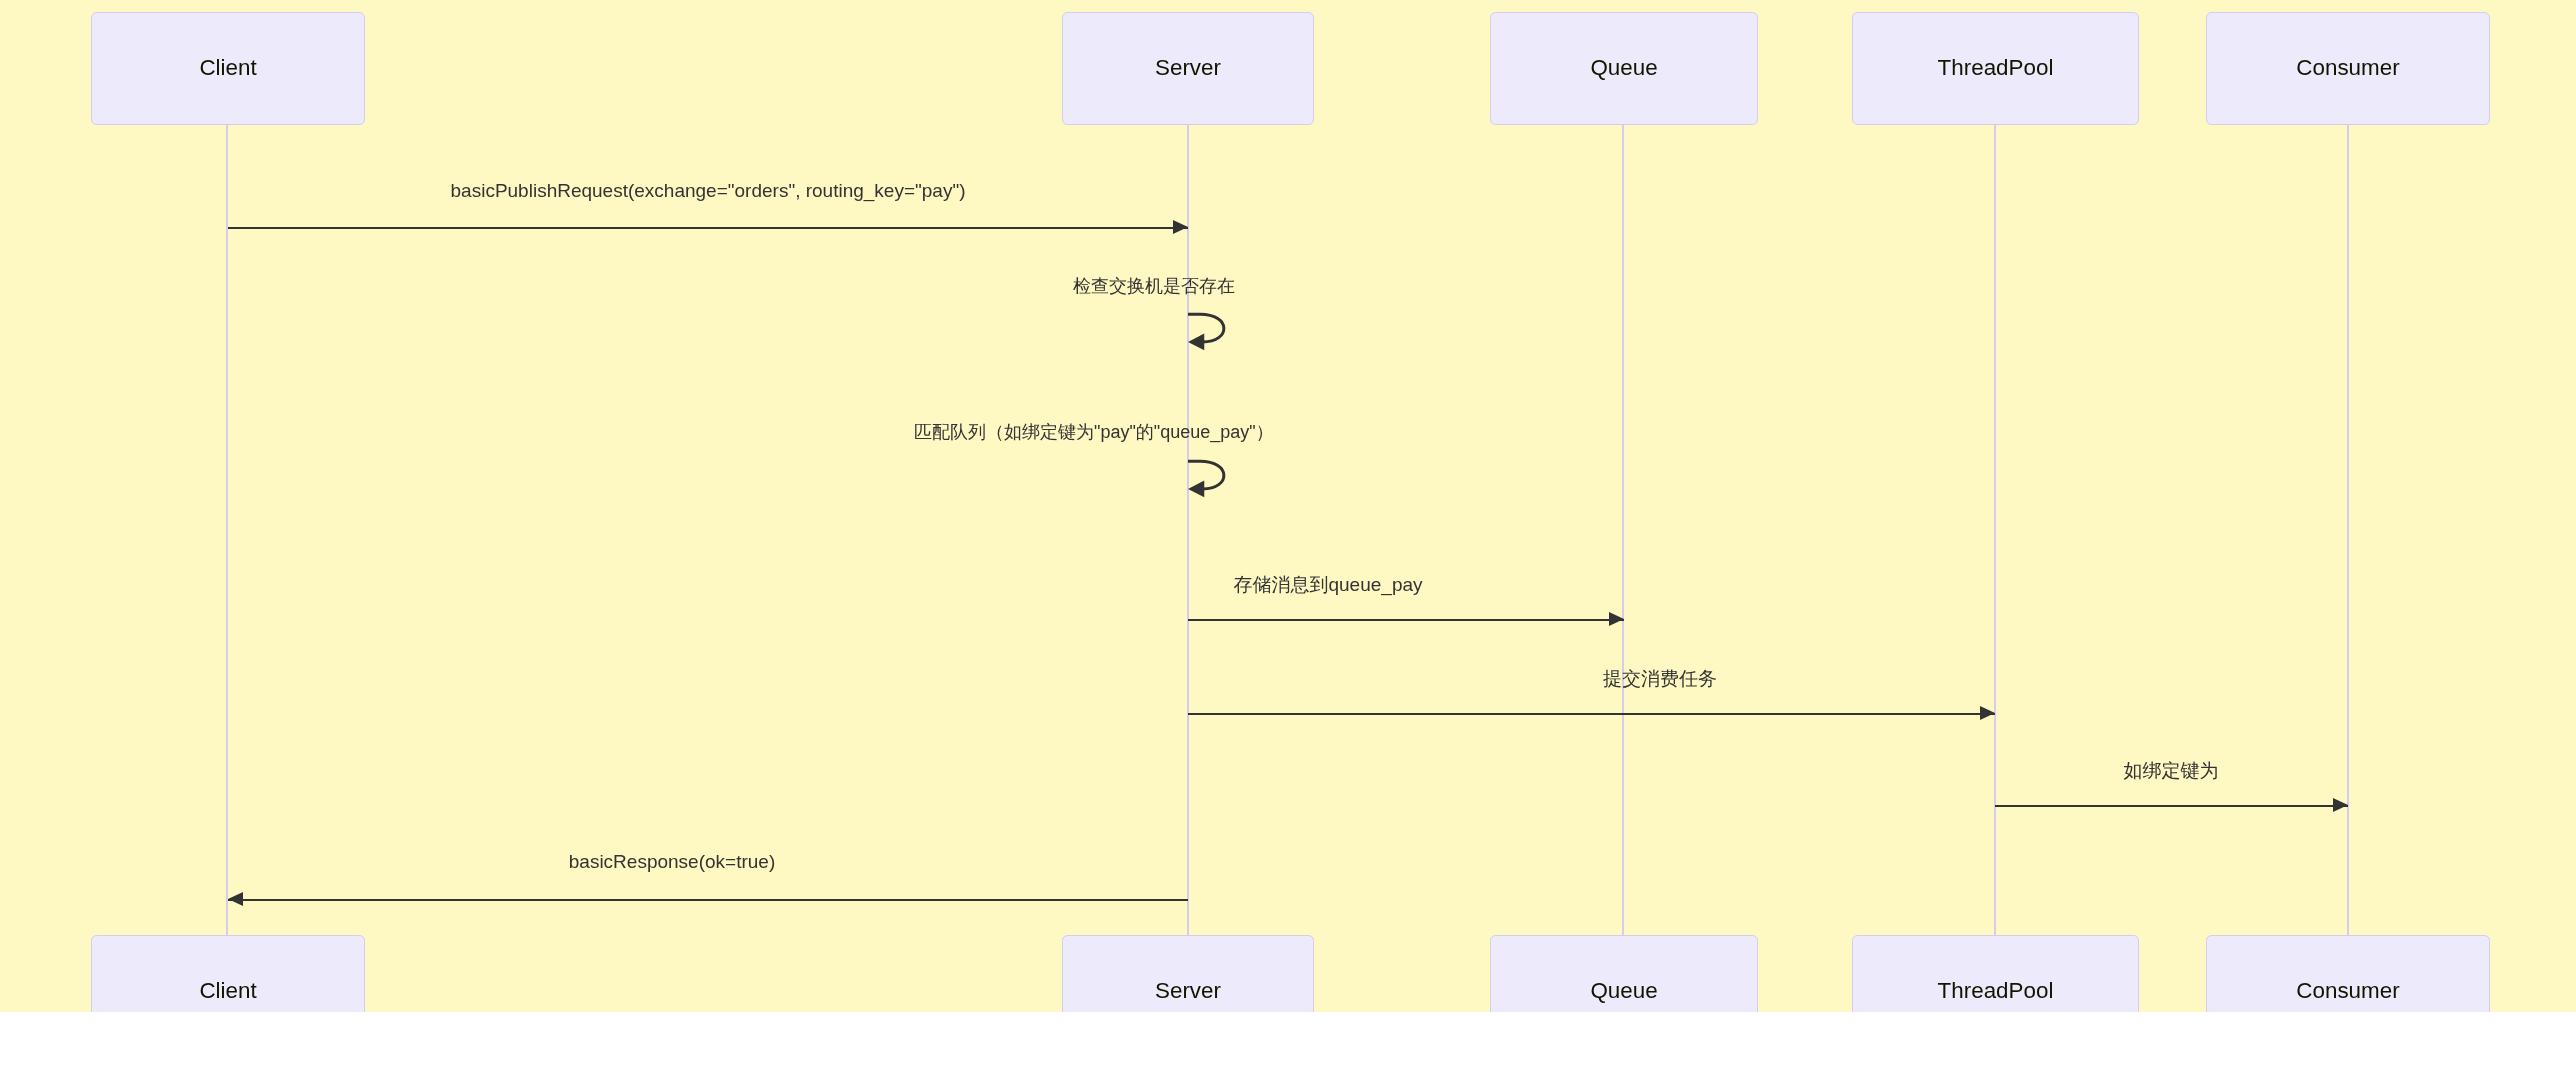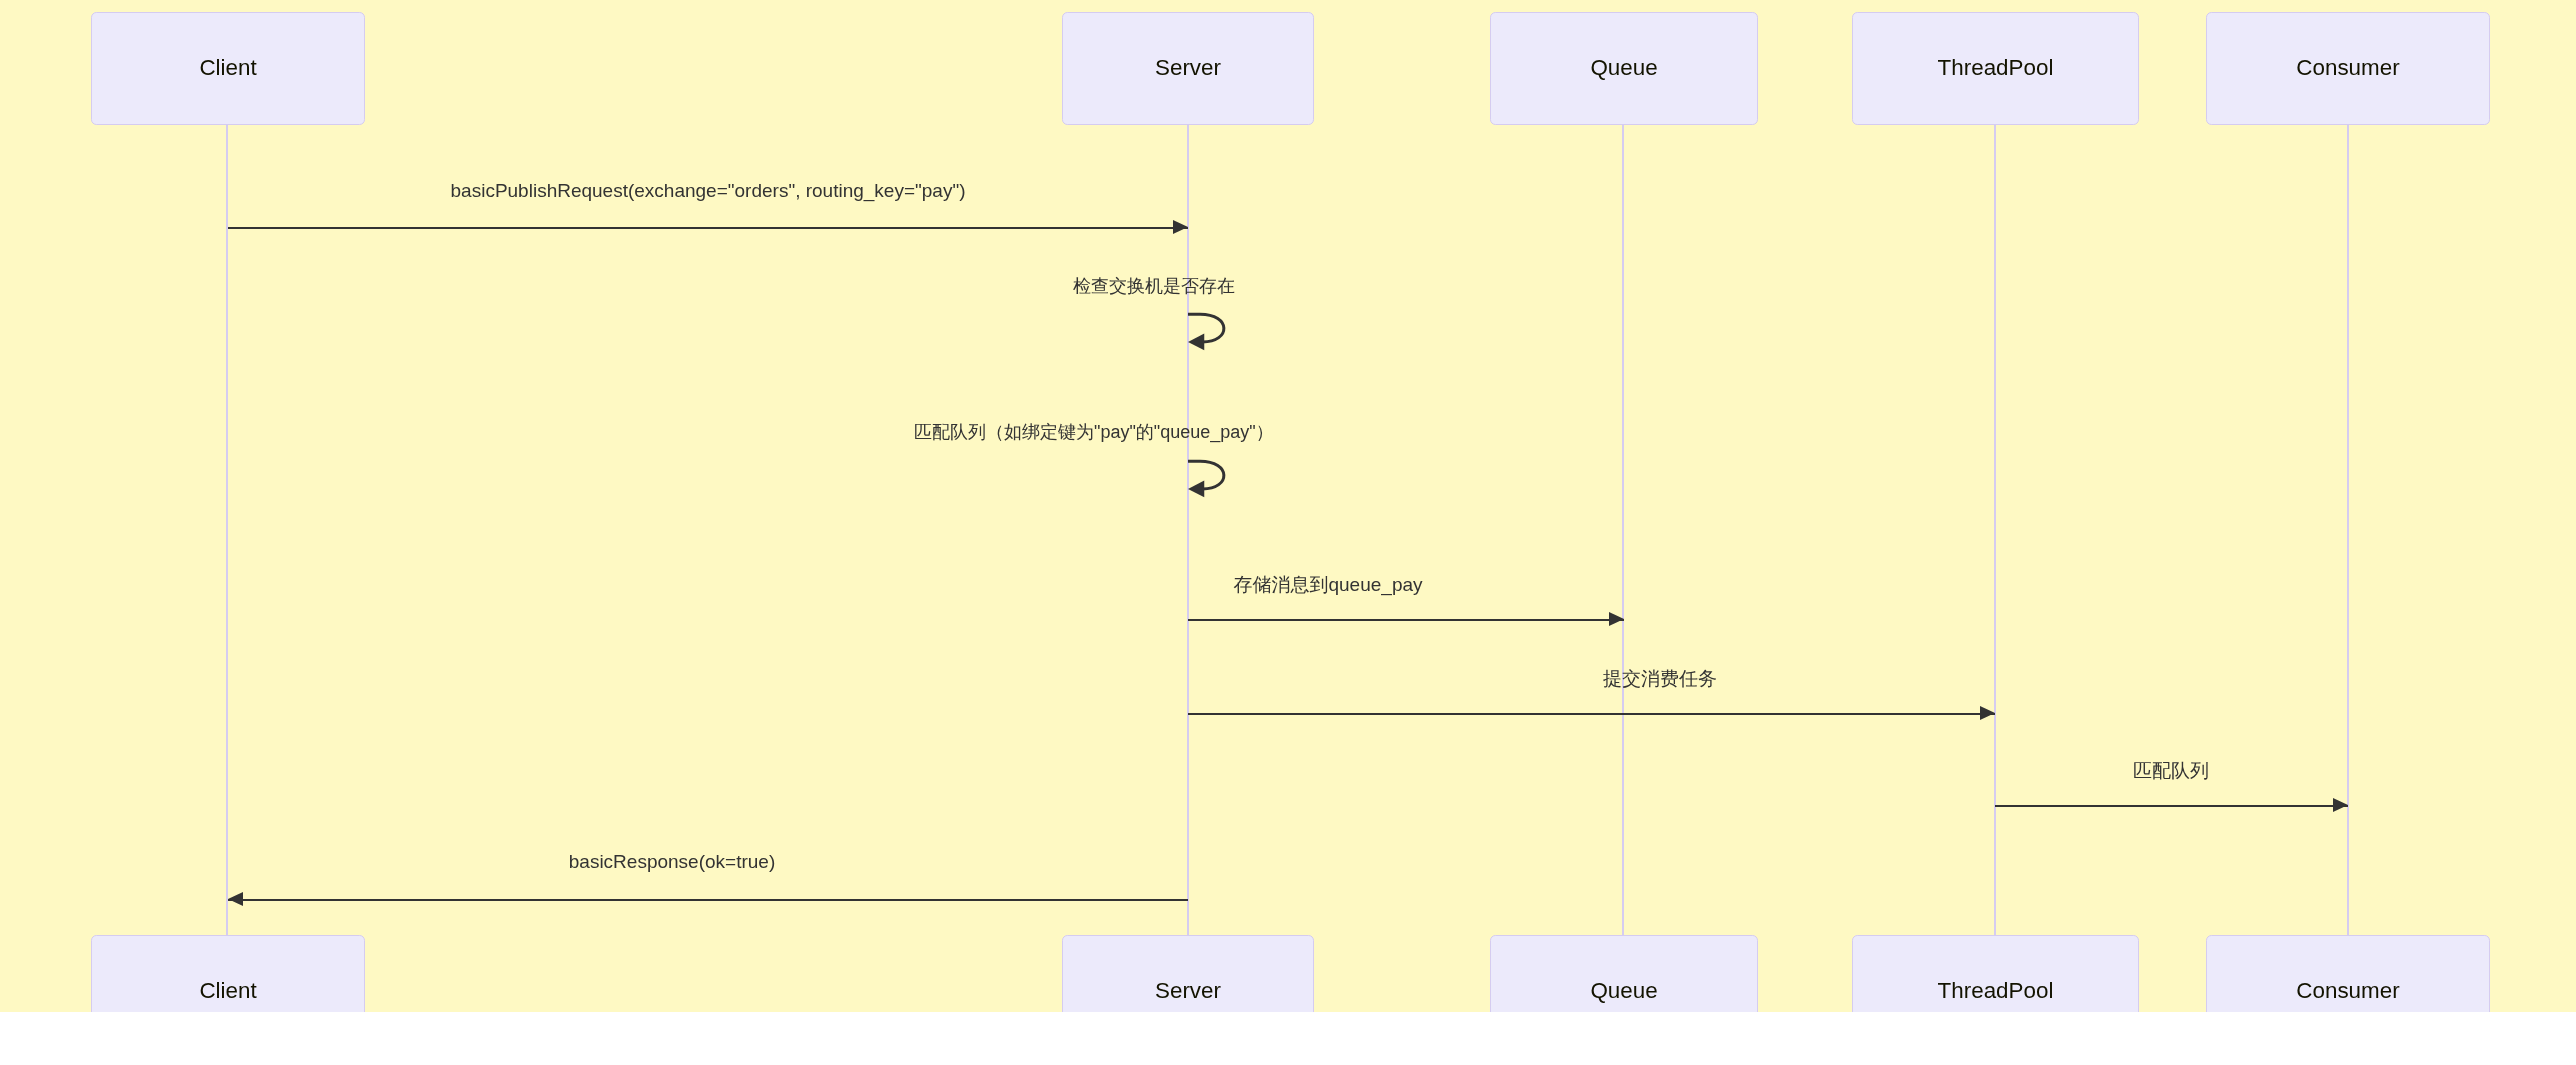--- a/index.html
+++ b/index.html
@@ -152,21 +152,21 @@
       <div class="msg-label" style="left: 1328px; top: 572px;">存储消息到queue_pay</div>
       <div class="msg" style="left: 1188px; top: 713px; width: 807px;">
         <div class="msg-line" style="width: 807px;"></div>
         <div class="msg-head-right" style="left: 792px;"></div>
       </div>
       <div class="msg-label" style="left: 1640px; top: 666px; margin-left: 20px;">提交消费任务</div>
       <div class="msg" style="left: 1995px; top: 805px; width: 353px;">
         <div class="msg-line" style="width: 353px;"></div>
         <div class="msg-head-right" style="left: 338px;"></div>
       </div>
-      <div class="msg-label" style="left: 2171px; top: 758px;">匹配队列</div>
+      <div class="msg-label" style="left: 2171px; top: 758px;">如绑定键为</div>
       <div class="msg" style="left: 228px; top: 899px; width: 960px;">
         <div class="msg-line" style="width: 960px;"></div>
         <div class="msg-head-left" style="left: 0px;"></div>
       </div>
       <div class="msg-label" style="left: 672px; top: 851px;">basicResponse(ok=true)</div>
     </div>
 
   <div id="actors-bottom">
       <div class="actor-box" style="left: 91px; top: 935px; width: 274px; height: 113px;">
         <span class="actor-label">Client</span>

